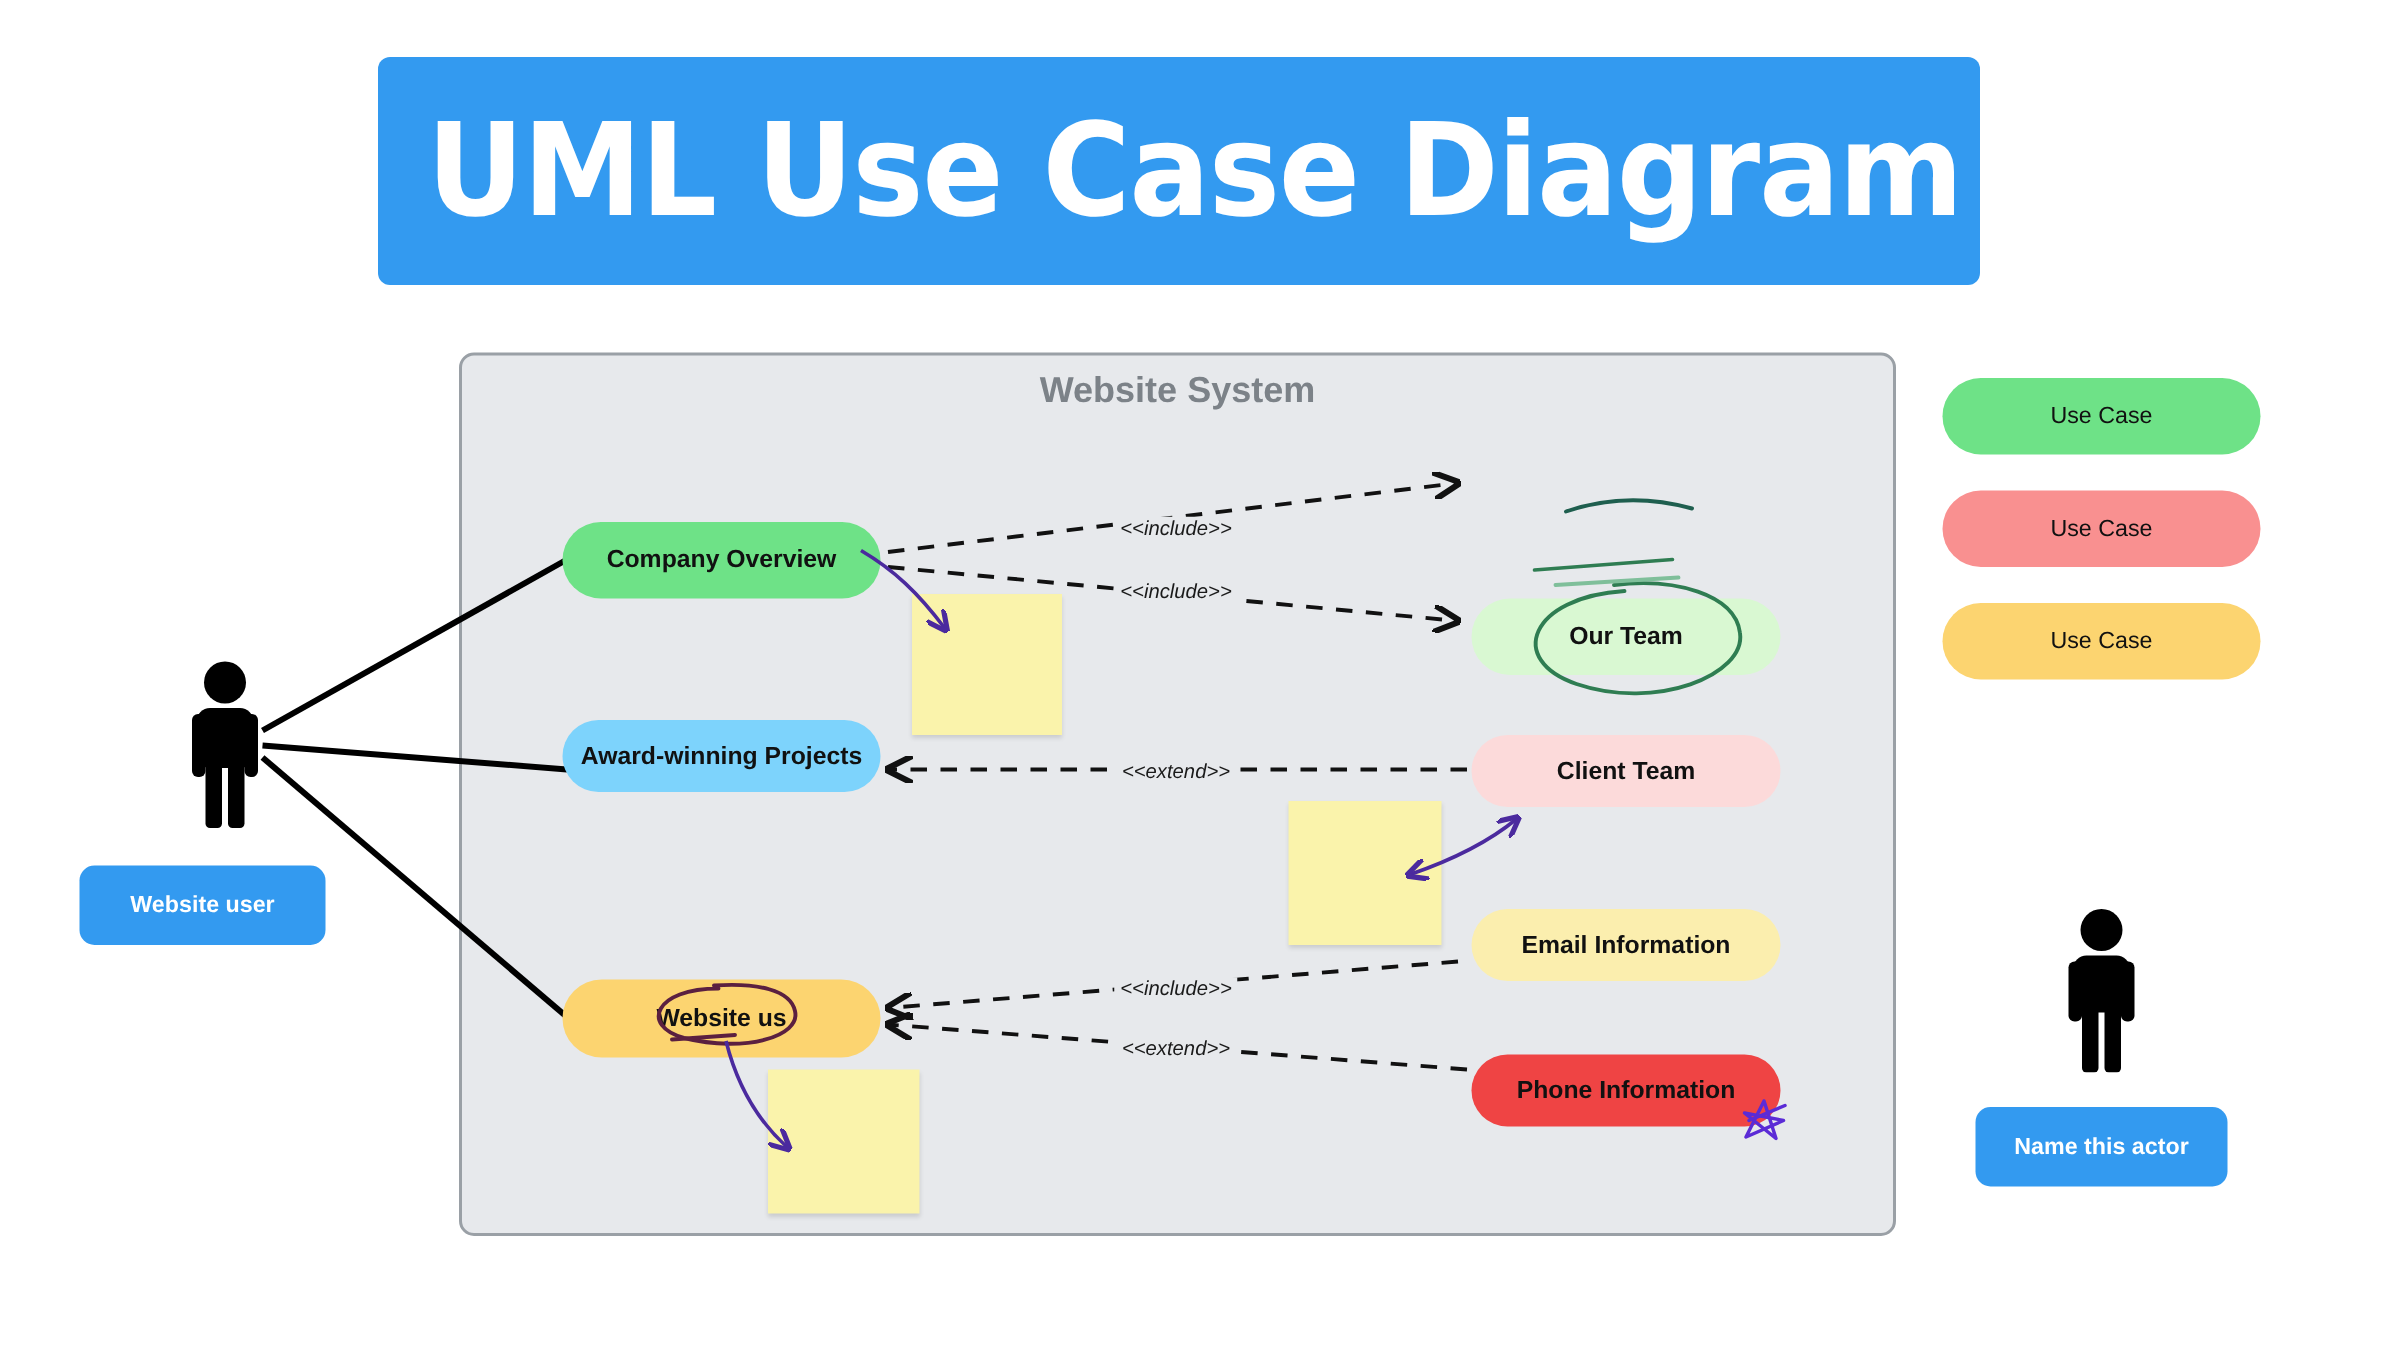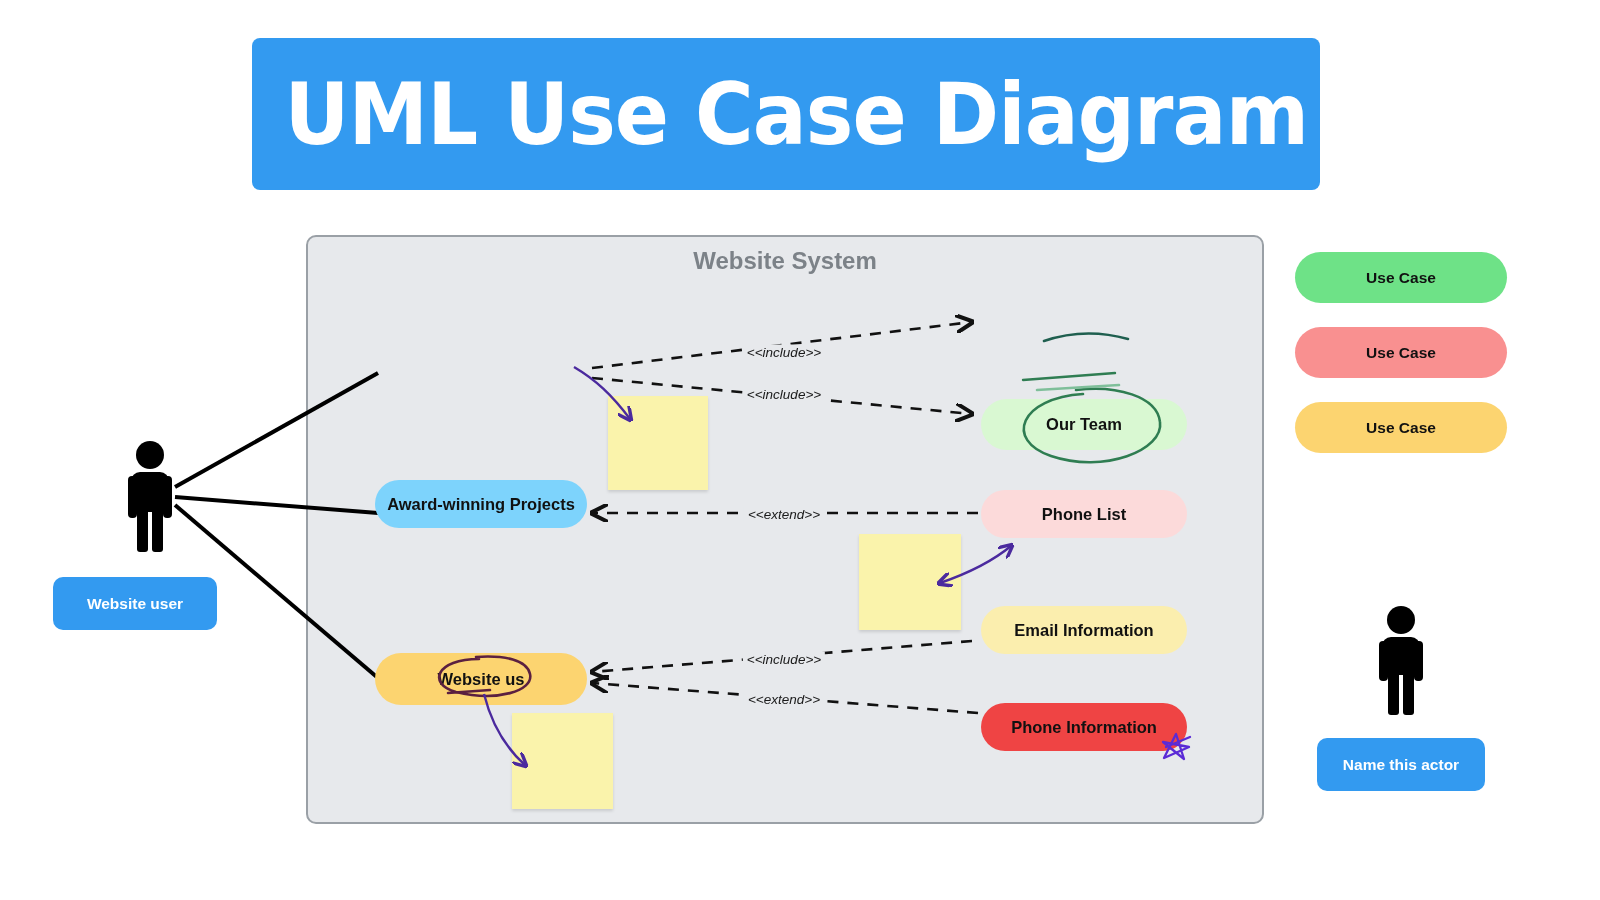--- a/index.html
+++ b/index.html
@@ -77,21 +77,21 @@
     font-size: 15.5px;
     white-space: nowrap;
   }
 
   
   .legend-pill {
     position: absolute;
     display: flex; align-items: center; justify-content: center;
     border-radius: 999px;
     color: #111111;
-    font-weight: bold;
+    font-weight: normal;
     font-size: 15.5px;
   }
 
   
   .overlay {
     position: absolute; left: 0; top: 0;
     width: 1600px; height: 900px;
     pointer-events: none;
   }
   .rel-label {
@@ -140,32 +140,35 @@
       <line x1="978" y1="513" x2="592" y2="513" marker-end="url(#arrow-open)"></line>
       <line x1="972" y1="641" x2="592" y2="672" marker-end="url(#arrow-open)"></line>
       <line x1="978" y1="713" x2="592" y2="683" marker-end="url(#arrow-open)"></line>
     </g>
   </svg>
 
   <div class="sticky" style="left:608px; top:396px; width:100px; height:94px;"></div>
   <div class="sticky" style="left:859px; top:534px; width:102px; height:96px;"></div>
   <div class="sticky" style="left:512px; top:713px; width:101px; height:96px;"></div>
 
+  <div class="pill" style="left:375px; top:348px; width:212px; height:51px; background:#6ee287;">
+    <span>Company Overview</span>
+  </div>
   <div class="pill" style="left:375px; top:480px; width:212px; height:48px; background:#7dd3fc;">
     <span>Award-winning Projects</span>
   </div>
   <div class="pill" style="left:375px; top:653px; width:212px; height:52px; background:#fcd470;">
     <span>Website us</span>
   </div>
 
   <div class="pill" style="left:981px; top:399px; width:206px; height:51px; background:#d9f8d2;">
     <span>Our Team</span>
   </div>
   <div class="pill" style="left:981px; top:490px; width:206px; height:48px; background:#fcdada;">
-    <span>Phone List</span>
+    <span>Client Team</span>
   </div>
   <div class="pill" style="left:981px; top:606px; width:206px; height:48px; background:#fbeeae;">
     <span>Email Information</span>
   </div>
   <div class="pill" style="left:981px; top:703px; width:206px; height:48px; background:#ef4444;">
     <span>Phone Information</span>
   </div>
 
   <div class="rel-label" style="left:784px; top:352px;">&lt;&lt;include&gt;&gt;</div>
   <div class="rel-label" style="left:784px; top:394px;">&lt;&lt;include&gt;&gt;</div>

